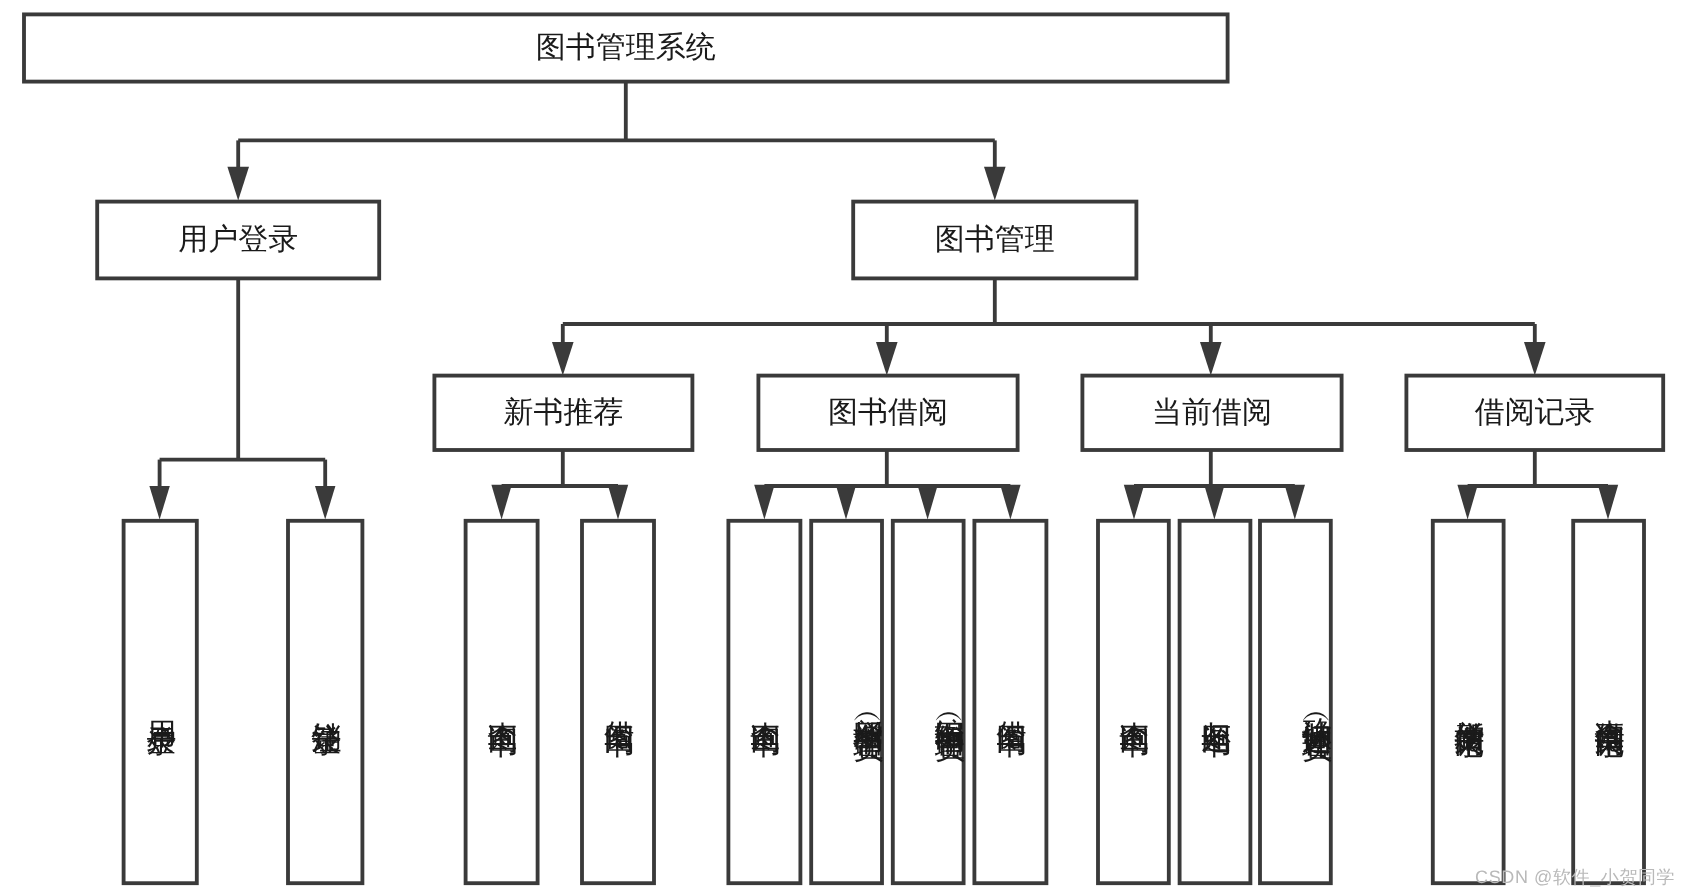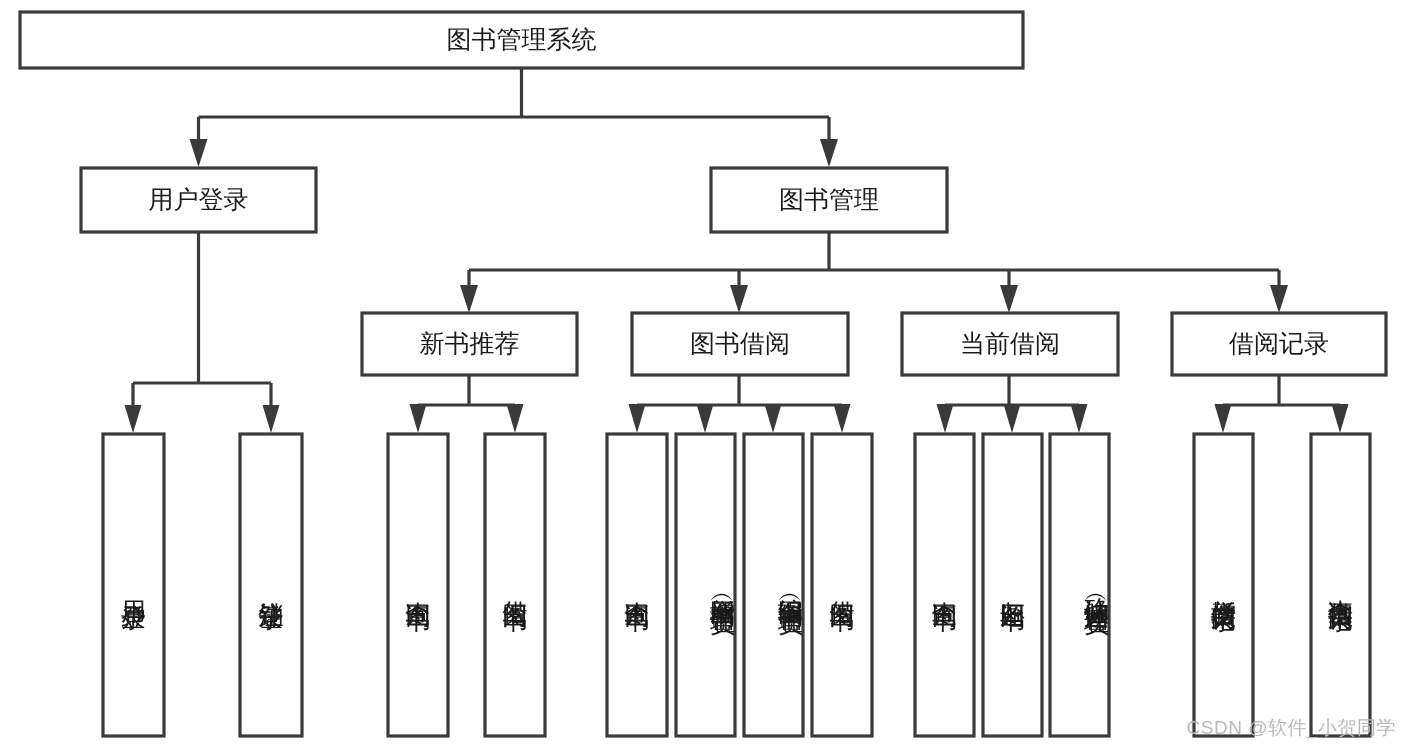--- a/index.html
+++ b/index.html
@@ -61,21 +61,21 @@
     text-orientation: upright;
     letter-spacing: 2px;
     line-height: 1;
     pointer-events: none;
   }
   #watermark {
     position: absolute;
     right: 8px;
     bottom: 6px;
     font-family: "Liberation Sans", "DejaVu Sans", sans-serif;
-    font-size: 19px;
+    font-size: 15px;
     color: #b9b9b9;
     letter-spacing: 0.5px;
     white-space: nowrap;
   }
 </style>
 </head>
 <body>
 
 <div id="diagram-root">
 

